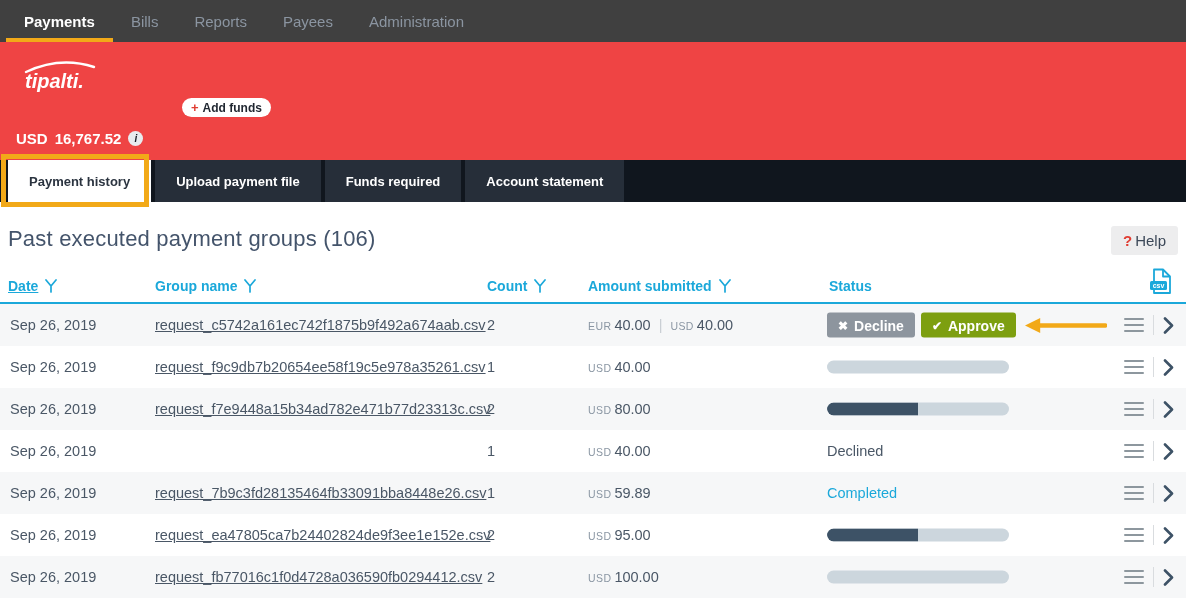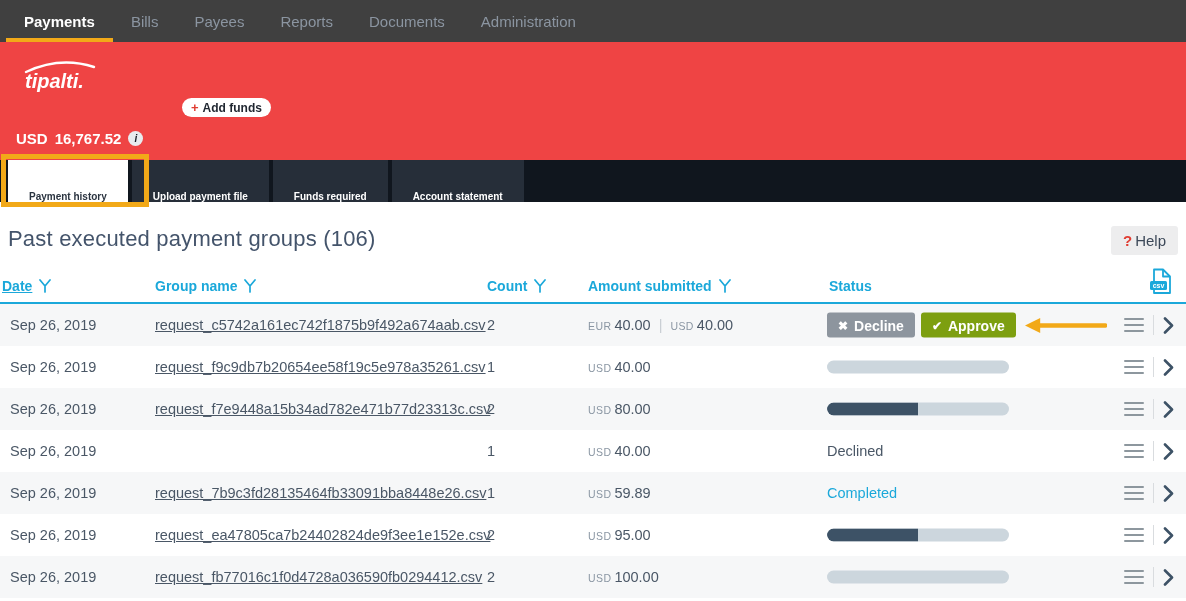--- a/index.html
+++ b/index.html
@@ -72,23 +72,23 @@
     height: 42px;
     background: #10161e;
     display: flex;
     gap: 4px;
     padding-left: 8px;
     position: relative;
   }
   .tab {
     background: #262e39;
     color: #ffffff;
-    font-size: 10px; font-weight: 600;
-    display: flex; align-items: flex-end;
-    padding: 0 21px;
+    font-size: 13px; font-weight: 600;
+    display: flex; align-items: flex-start;
+    padding: 14px 21px;
     cursor: pointer;
     white-space: nowrap;
   }
   .tab.active { background: #ffffff; color: #2b3440; }
   .highlight-box {
     position: absolute;
     left: 1px; top: -6px;
     width: 148px; height: 53px;
     border: 5px solid #f2a918;
     pointer-events: none;
@@ -113,21 +113,21 @@
   .thead {
     position: relative; height: 49px;
     border-bottom: 2px solid #1ba8da;
   }
   .th {
     position: absolute; bottom: 8px;
     color: #1ba8da; font-size: 14px; font-weight: 700;
     display: inline-flex; align-items: center; gap: 7px;
     cursor: pointer; white-space: nowrap;
   }
-  .th.c-date   { left: 2px; text-decoration: underline; }
+  .th.c-date   { left: 8px; text-decoration: underline; }
   .th.c-group  { left: 155px; }
   .th.c-count  { left: 487px; }
   .th.c-amount { left: 588px; }
   .th.c-status { left: 829px; cursor: default; }
   .csv-btn {
     position: absolute; right: 14px; bottom: 4px;
     background: none; border: none; cursor: pointer; padding: 0;
   }
 
   .row { position: relative; height: 42px; background: #ffffff; }
@@ -179,27 +179,24 @@
 
 <div class="topnav">
   <div class="nav-item active">
     <span>Payments</span>
     <span class="nav-underline"></span>
   </div>
   <div class="nav-item">
       <span>Bills</span>
     </div>
   <div class="nav-item">
+      <span>Reports</span>
+    </div>
+  <div class="nav-item">
       <span>Payees</span>
-    </div>
-  <div class="nav-item">
-      <span>Reports</span>
-    </div>
-  <div class="nav-item">
-      <span>Documents</span>
     </div>
   <div class="nav-item">
       <span>Administration</span>
     </div>
 </div>
 
 <div class="band">
   <div class="logo">
     <svg width="84" height="36" viewBox="0 0 84 36">
       <path d="M8 14 Q 42 -2 76 9" stroke="#ffffff" stroke-width="2.4" fill="none" stroke-linecap="round"></path>

